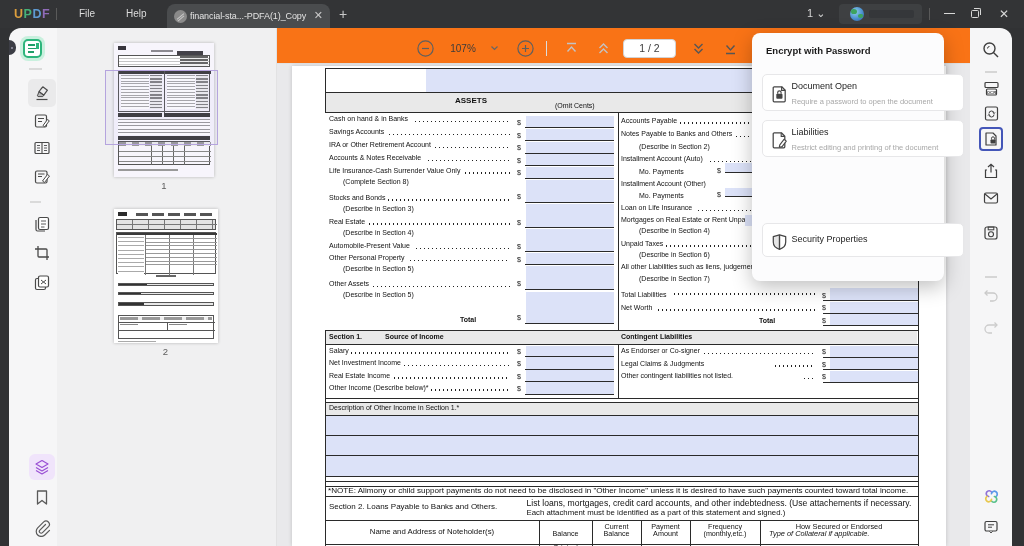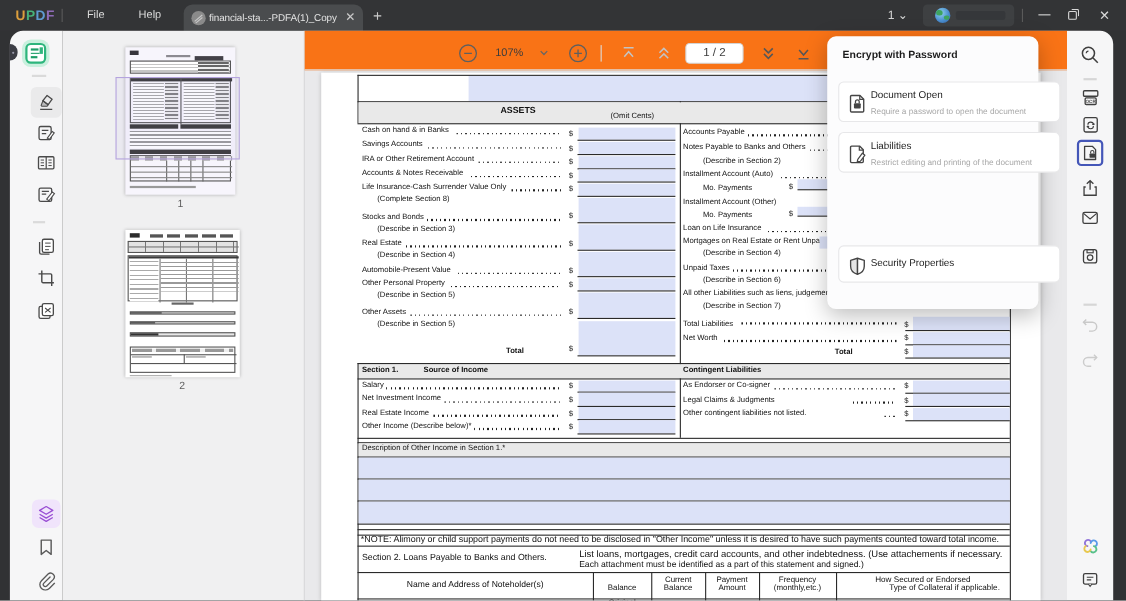--- a/index.html
+++ b/index.html
@@ -408,21 +408,21 @@
     <div class="ftext " style="left:0;top:461.5px;width:280px;text-align:center;font-size:7.8px;">Name and Address of Noteholder(s)</div>
     <div class="ftext" style="left:233.5px;top:478px;width:80px;text-align:center;font-size:7.2px;">Original</div>
     <div class="ftext" style="left:233.5px;top:463.5px;width:80px;text-align:center;font-size:7.2px;">Balance</div>
     <div class="ftext" style="left:284.5px;top:456.5px;width:80px;text-align:center;font-size:7.2px;">Current</div>
     <div class="ftext" style="left:284.5px;top:463.5px;width:80px;text-align:center;font-size:7.2px;">Balance</div>
     <div class="ftext" style="left:333.5px;top:456.5px;width:80px;text-align:center;font-size:7.2px;">Payment</div>
     <div class="ftext" style="left:333.5px;top:463.5px;width:80px;text-align:center;font-size:7.2px;">Amount</div>
     <div class="ftext" style="left:393px;top:456.5px;width:80px;text-align:center;font-size:7.2px;">Frequency</div>
     <div class="ftext" style="left:393px;top:463.5px;width:80px;text-align:center;font-size:7.2px;">(monthly,etc.)</div>
     <div class="ftext" style="left:477px;top:456.5px;width:140px;text-align:center;font-size:7.4px;">How Secured or Endorsed</div>
-    <div class="ftext" style="left:477px;top:463.5px;width:140px;text-align:right;font-size:7.4px;">Type of Collateral if applicable.</div>
+    <div class="ftext" style="left:477px;top:463.5px;width:140px;text-align:left;font-size:7.4px;font-style:italic;">Type of Collateral if applicable.</div>
     <div class="dots" style="left:483px;top:299px;width:40px;"></div>
     <div class="dots" style="left:512px;top:311.5px;width:11px;"></div>
   </div>
   <div id="rightbar">
     <svg class="abs" style="left:12px;top:13px;" width="18" height="18" viewBox="0 0 18 18">
       <circle cx="7.5" cy="7.5" r="5.5" fill="none" stroke="#3f3f3f" stroke-width="1.4"></circle>
       <path d="M11.7 11.7L16 16" stroke="#3f3f3f" stroke-width="1.4"></path>
       <path d="M5.5 7.5a2 2 0 012-2" stroke="#3f3f3f" stroke-width="1" fill="none"></path>
     </svg>
     <div class="abs" style="left:15px;top:43px;width:12px;height:1.5px;background:#d6d6d6;"></div>

